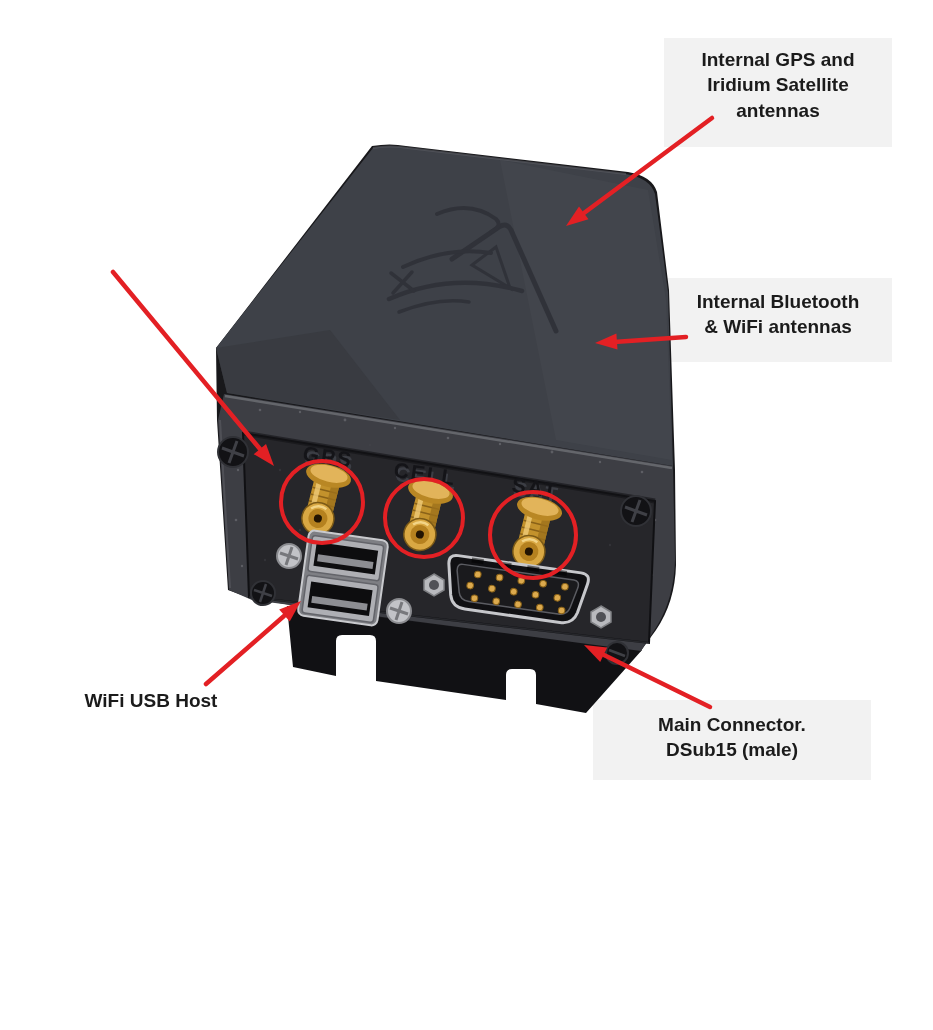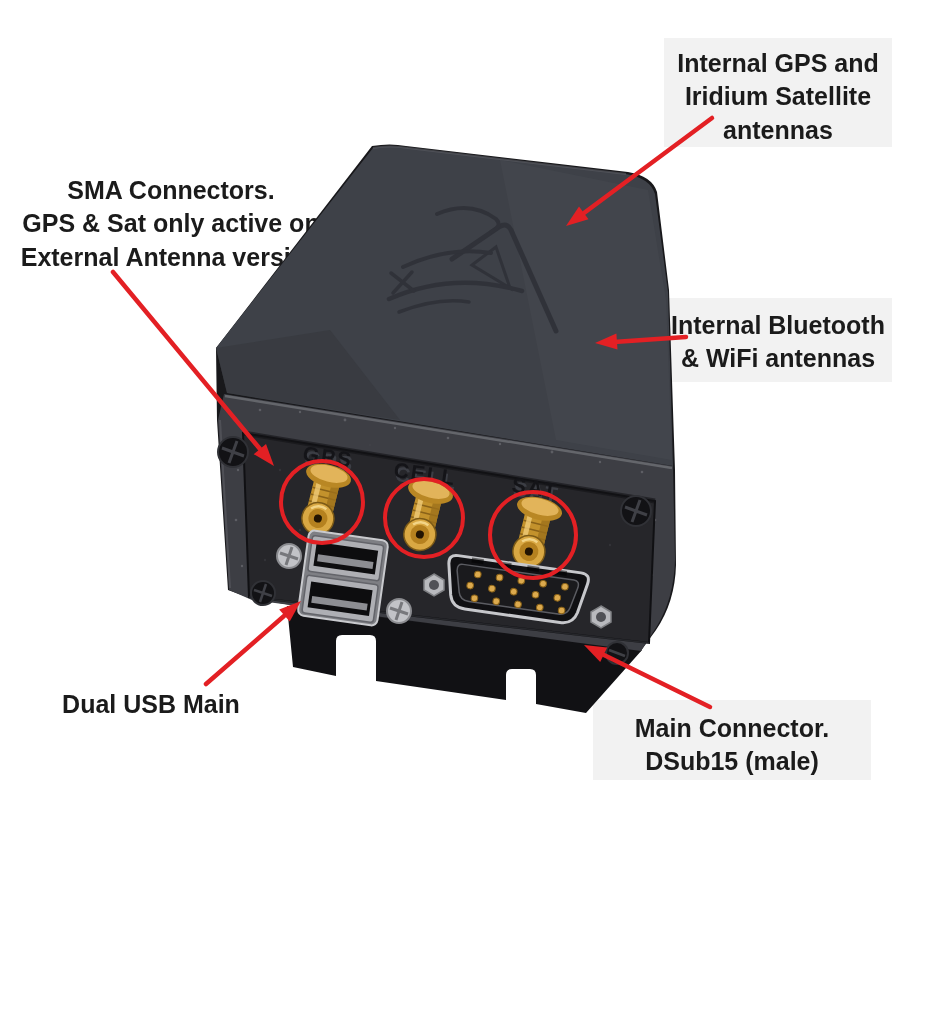--- a/index.html
+++ b/index.html
@@ -1,41 +1,38 @@
 <!DOCTYPE html>
 <html><head>
 <meta charset="utf-8">
 <style>
   html,body{margin:0;padding:0;background:#ffffff;}
   .stage{position:relative;width:933px;height:1030px;background:#ffffff;overflow:hidden;
          font-family:"Liberation Sans",sans-serif;}
   .stage svg{position:absolute;left:0;top:0;z-index:2;}
-  .callout{position:absolute;z-index:1;font-weight:700;font-size:25px;line-height:1.33;
+  .callout{position:absolute;z-index:1;font-weight:700;font-size:19px;line-height:1.33;
            color:#1b1b1b;text-align:center;white-space:pre-line;}
   .callout.gray{background:#f2f2f2;}
   #label-gps-iridium{left:664px;top:38px;width:228px;height:100px;padding-top:9px;}
   #label-sma{left:20px;top:174px;width:302px;}
-  #label-bt-wifi{left:664px;top:298px;width:228px;height:73px;padding-top:11px;}
+  #label-bt-wifi{left:664px;top:278px;width:228px;height:73px;padding-top:11px;}
   #label-usb{left:44px;top:688px;width:214px;}
   #label-main{left:593px;top:700px;width:278px;height:68px;padding-top:12px;}
 </style>
 </head>
 <body>
 
 <div class="stage">
 
   <div class="callout gray" id="label-gps-iridium">Internal GPS and
 Iridium Satellite
 antennas</div>
-  <div class="callout" id="label-sma">SMA Connectors.
-GPS &amp; Sat only active on
-External Antenna version</div>
   <div class="callout gray" id="label-bt-wifi">Internal Bluetooth
 &amp; WiFi antennas</div>
-  <div class="callout" id="label-usb">Dual USB Main</div>
+  <div class="callout" id="label-usb">WiFi USB Host</div>
   <div class="callout gray" id="label-main">Main Connector.
 DSub15 (male)</div>
 
   <svg width="933" height="1030" viewBox="0 0 933 1030">
 
     <g>
 
       <path d="M 372,146 Q 390,143 406,146 L 628,172 Q 652,176 657,192 L 669,290 L 675,470 L 676,565
                Q 675,602 656,630 L 640,652 L 600,658 L 250,598 L 228,590 L 217,420 L 216,348 Z" fill="#18181b"></path>
 

